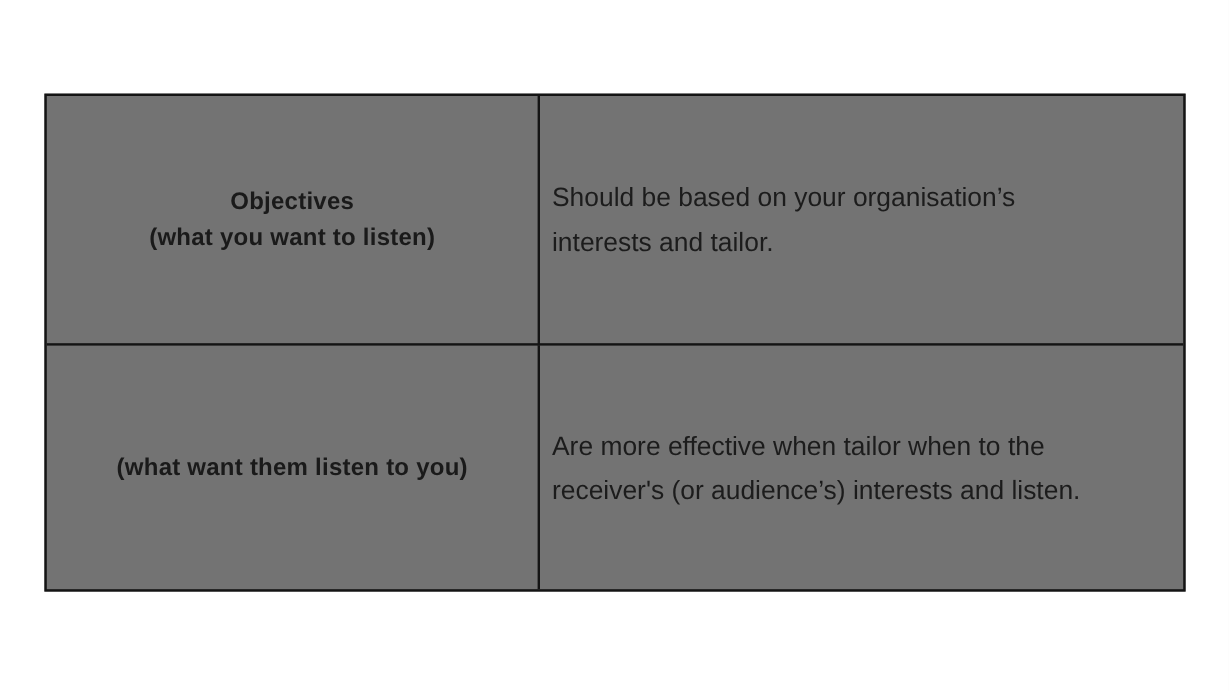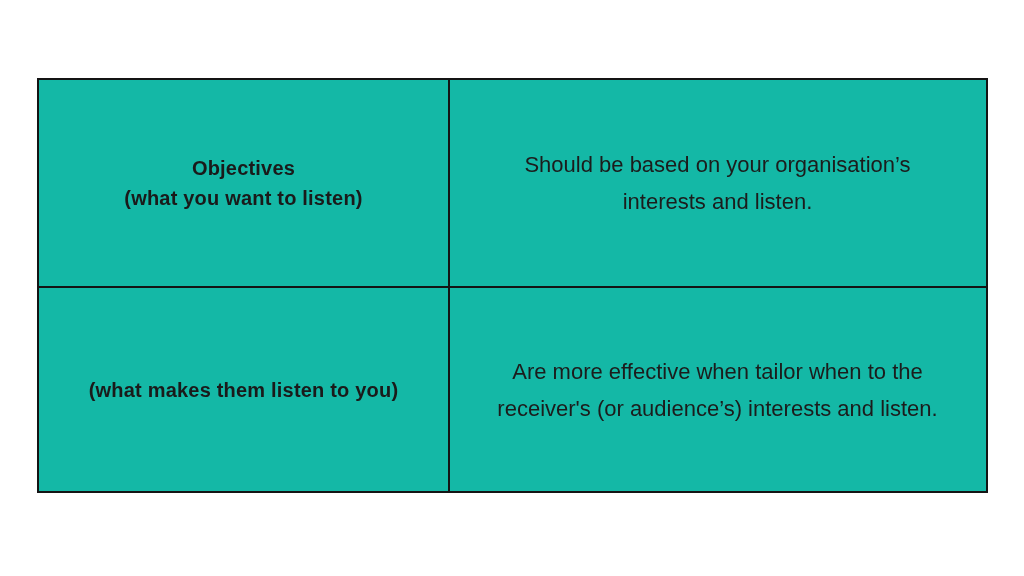--- a/index.html
+++ b/index.html
@@ -18,21 +18,21 @@
   .table {
     position: absolute;
     left: 37px;
     top: 78px;
     width: 947px;
     height: 411px;
     border: 2px solid #141414;
     display: grid;
     grid-template-columns: 411px 1fr;
     grid-template-rows: 208px 1fr;
-    background: #14b8a6;
+    background: #737373;
   }
   .cell {
     box-sizing: border-box;
     display: flex;
     flex-direction: column;
     justify-content: center;
   }
   .cell.col-left {
     border-right: 2px solid #141414;
     align-items: center;
@@ -43,21 +43,21 @@
   }
   .header-text {
     font-family: "Liberation Sans", "DejaVu Sans", sans-serif;
     font-weight: 700;
     font-size: 20px;
     line-height: 30px;
     color: #1a1a1a;
     letter-spacing: 0.2px;
   }
   .cell.col-right {
-    align-items: center;
+    align-items: flex-start;
     text-align: left;
     padding-left: 10px;
     padding-right: 11px;
   }
   .desc-text {
     font-family: "Liberation Sans", "DejaVu Sans", sans-serif;
     font-weight: 400;
     font-size: 22px;
     line-height: 37px;
     color: #1c1c1c;
@@ -69,25 +69,25 @@
 <div class="canvas">
   <div class="table">
 
     <div class="cell col-left row-top">
       <div class="header-text">Objectives</div>
       <div class="header-text">(what you want to listen)</div>
     </div>
 
     <div class="cell col-right row-top">
       <div class="desc-text">Should be based on your organisation’s</div>
-      <div class="desc-text">interests and listen.</div>
+      <div class="desc-text">interests and tailor.</div>
     </div>
 
     <div class="cell col-left">
-      <div class="header-text">(what makes them listen to you)</div>
+      <div class="header-text">(what want them listen to you)</div>
     </div>
 
     <div class="cell col-right">
       <div class="desc-text">Are more effective when tailor when to the</div>
       <div class="desc-text">receiver's (or audience’s) interests and listen.</div>
     </div>
 
   </div>
 </div>
 

